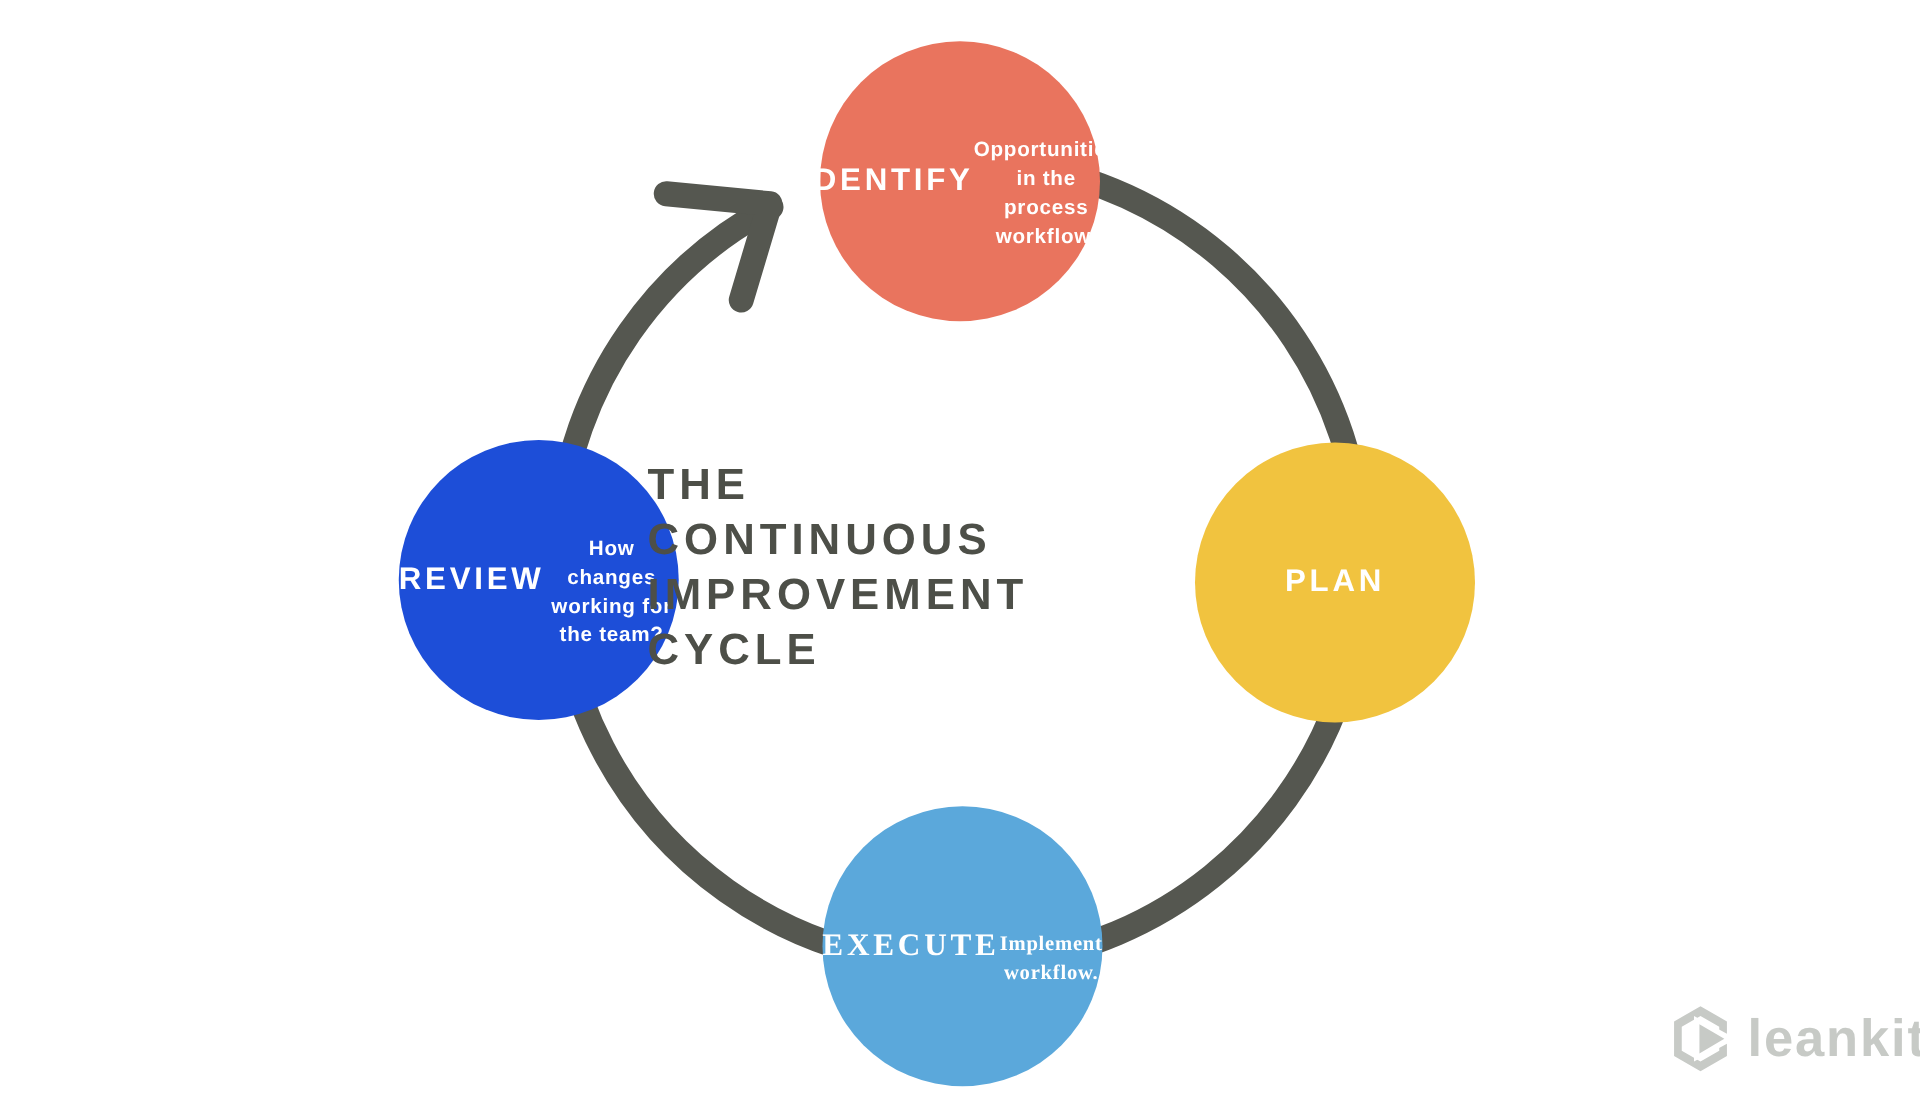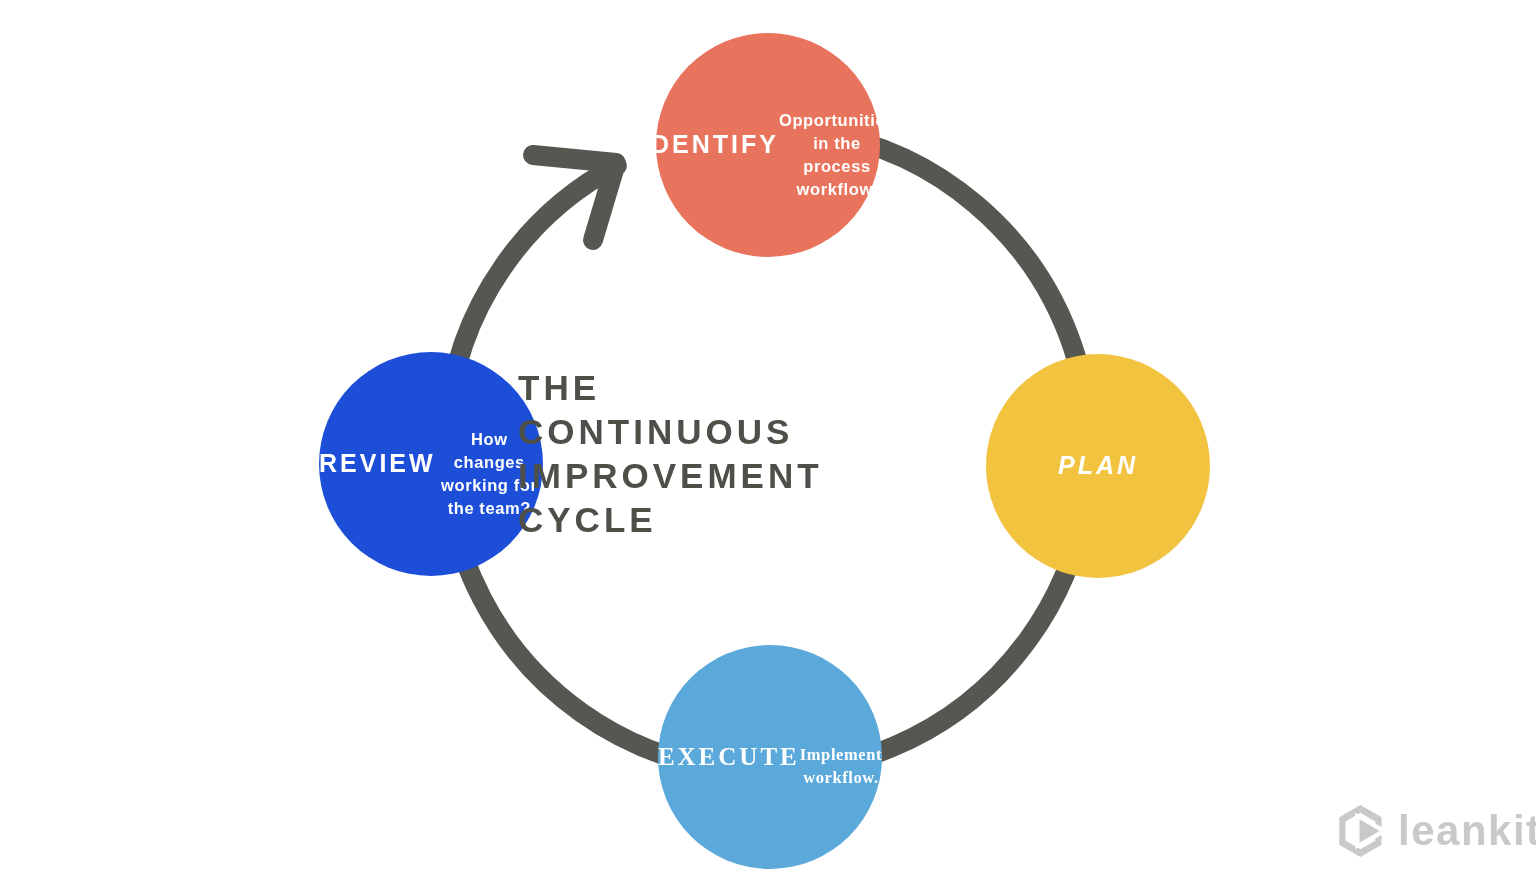--- a/index.html
+++ b/index.html
@@ -49,21 +49,21 @@
   .node-desc {
     margin-top: 20px;
     font-size: 16.5px;
     font-weight: 700;
     letter-spacing: 0.6px;
     line-height: 1.38;
     white-space: pre-line;
     text-align: center;
   }
   .node-identify { left: 656px; top: 33px; }
-  .node-plan     { left: 986px; top: 354px; font-style: italic; }
+  .node-plan     { left: 956px; top: 354px; }
   .node-execute  { left: 658px; top: 645px; font-family: Liberation Serif, serif; }
   .node-review   { left: 319px; top: 352px; }
 
   .center-title {
     position: absolute;
     left: 518px;
     top: 366px;
     width: 510px;
     text-align: left;
     font-size: 35px;

